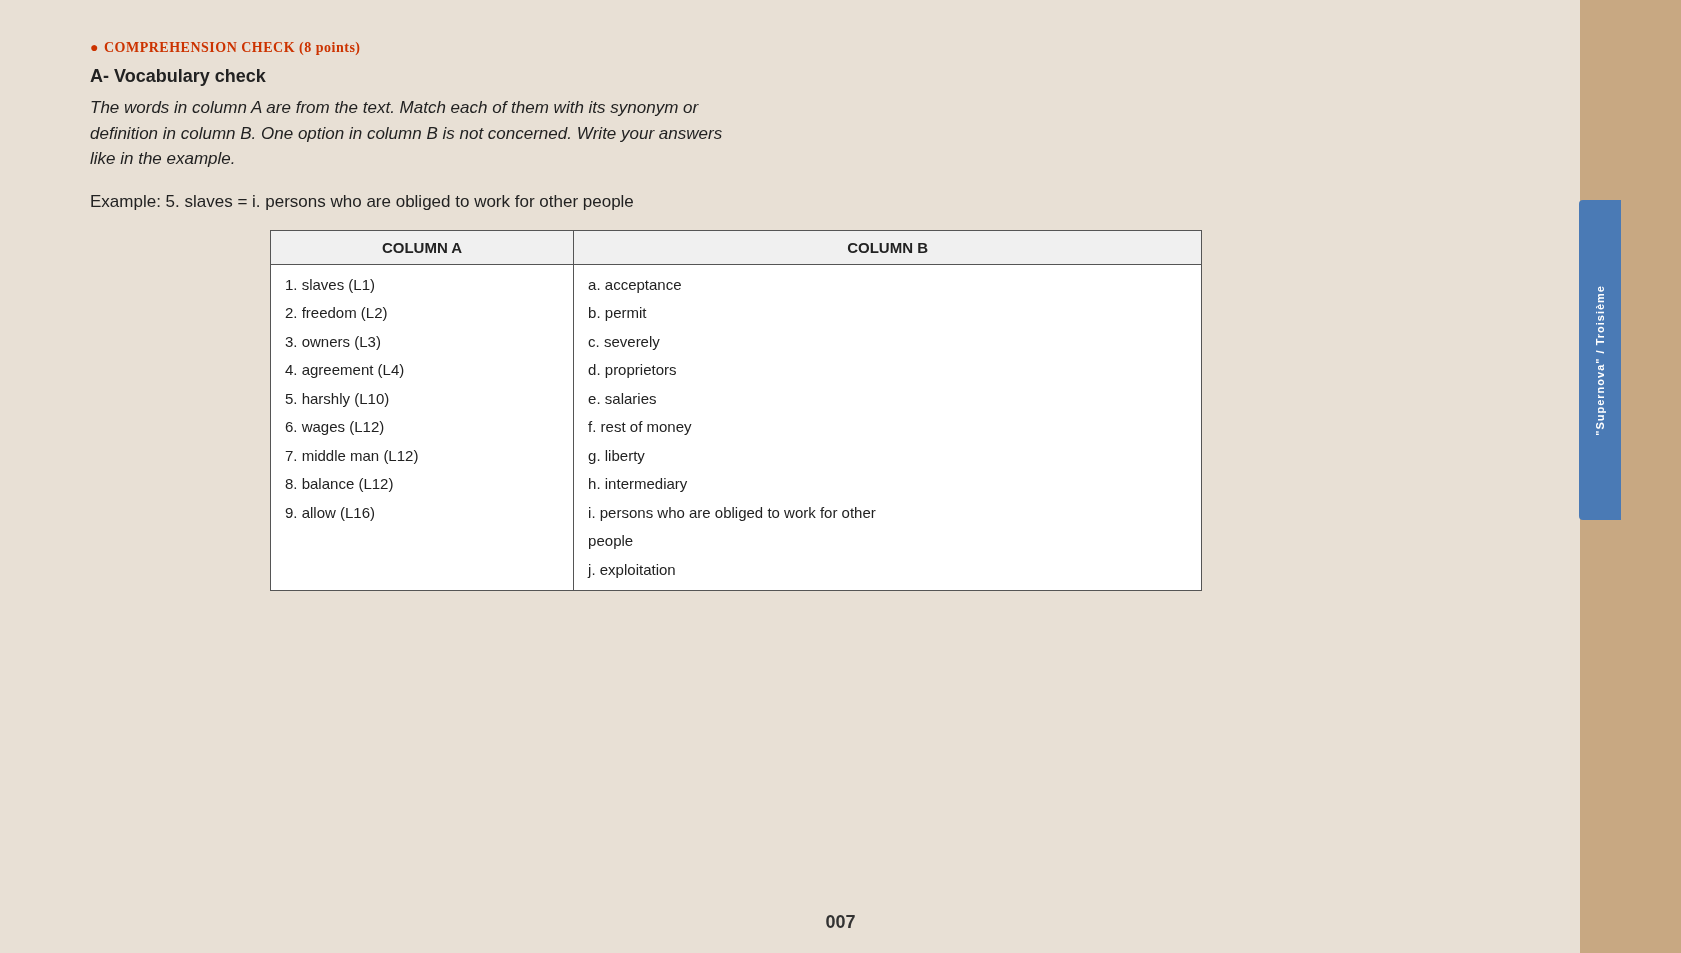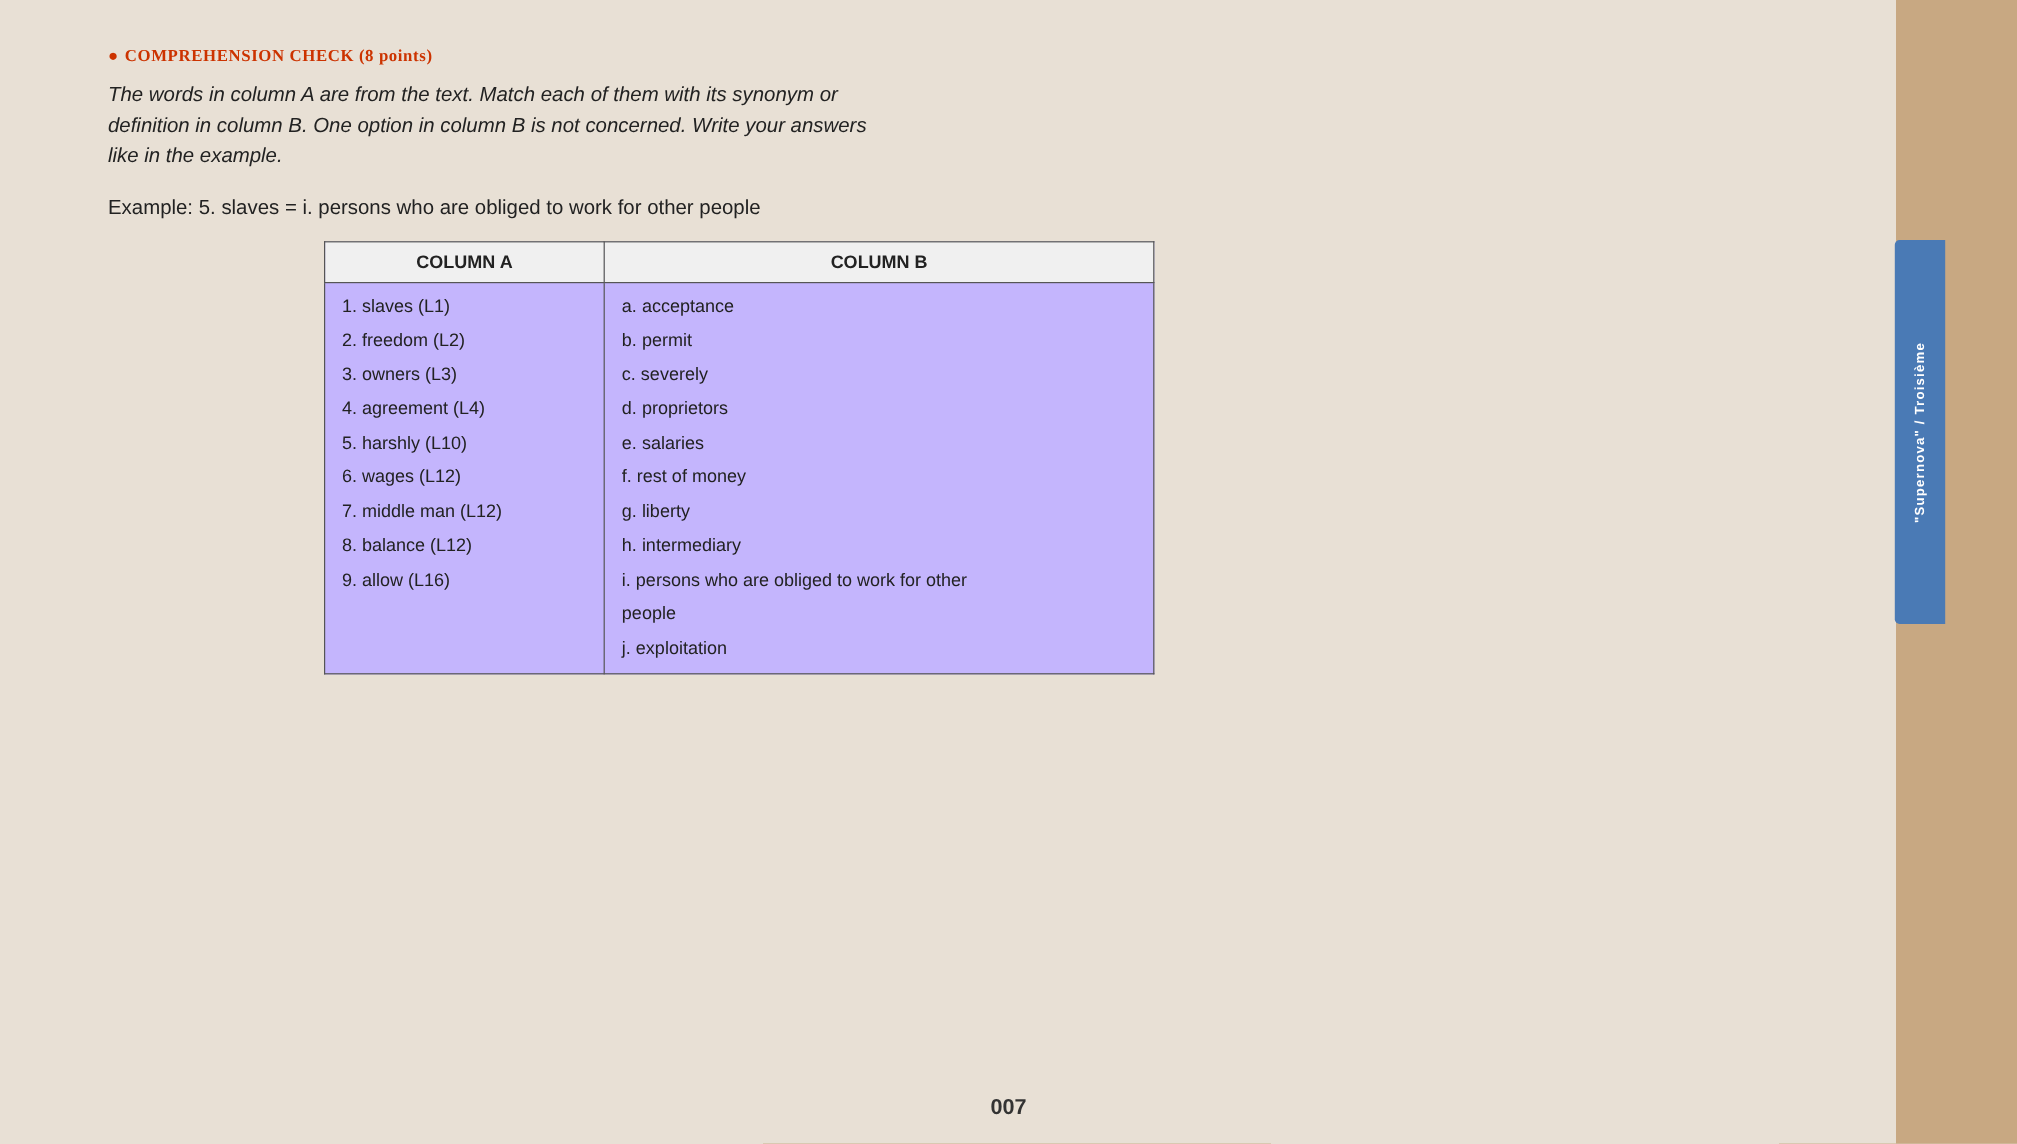--- a/index.html
+++ b/index.html
@@ -96,23 +96,23 @@
 
     .example-line {
       font-size: 17px;
       color: #222;
       margin-bottom: 18px;
       font-weight: normal;
     }
 
     .vocab-table {
       border-collapse: collapse;
-      width: 692px;
+      width: 932px;
       margin-left: 180px;
-      background: #c4b5fd;
+      background: #ffffff;
     }
 
     .vocab-table th {
       border: 1.5px solid #555;
       padding: 8px 14px;
       text-align: center;
       font-size: 15px;
       font-weight: bold;
       color: #222;
       background: #f0f0f0;
@@ -161,20 +161,21 @@
 <div class="blue-tab">
   <span class="blue-tab-text">"Supernova" / Troisième</span>
 </div>
 
 <div class="content-area">
 
   <div class="comprehension-title">
     <span class="bullet">●</span><span>COMPREHENSION CHECK (8 points)</span>
   </div>
 
+  <div class="section-heading">A- Vocabulary check</div>
 
   <div class="instructions">
     <span>The words in column A are from the text. Match each of them with its synonym or</span><br>
     <span>definition in column B. One option in column B is not concerned. Write your answers</span><br>
     <span>like in the example.</span>
   </div>
 
   <div class="example-line">Example: 5. slaves = i. persons who are obliged to work for other people</div>
 
   <table class="vocab-table">

